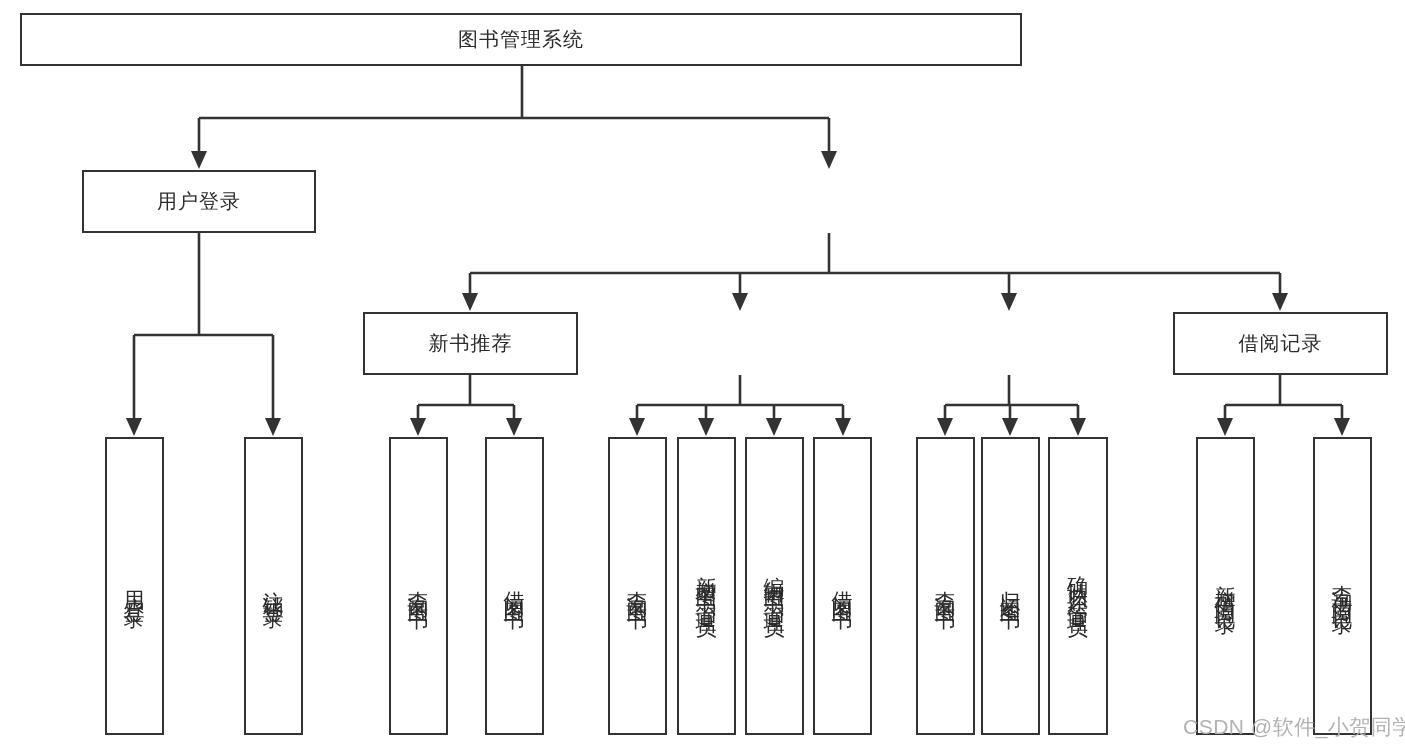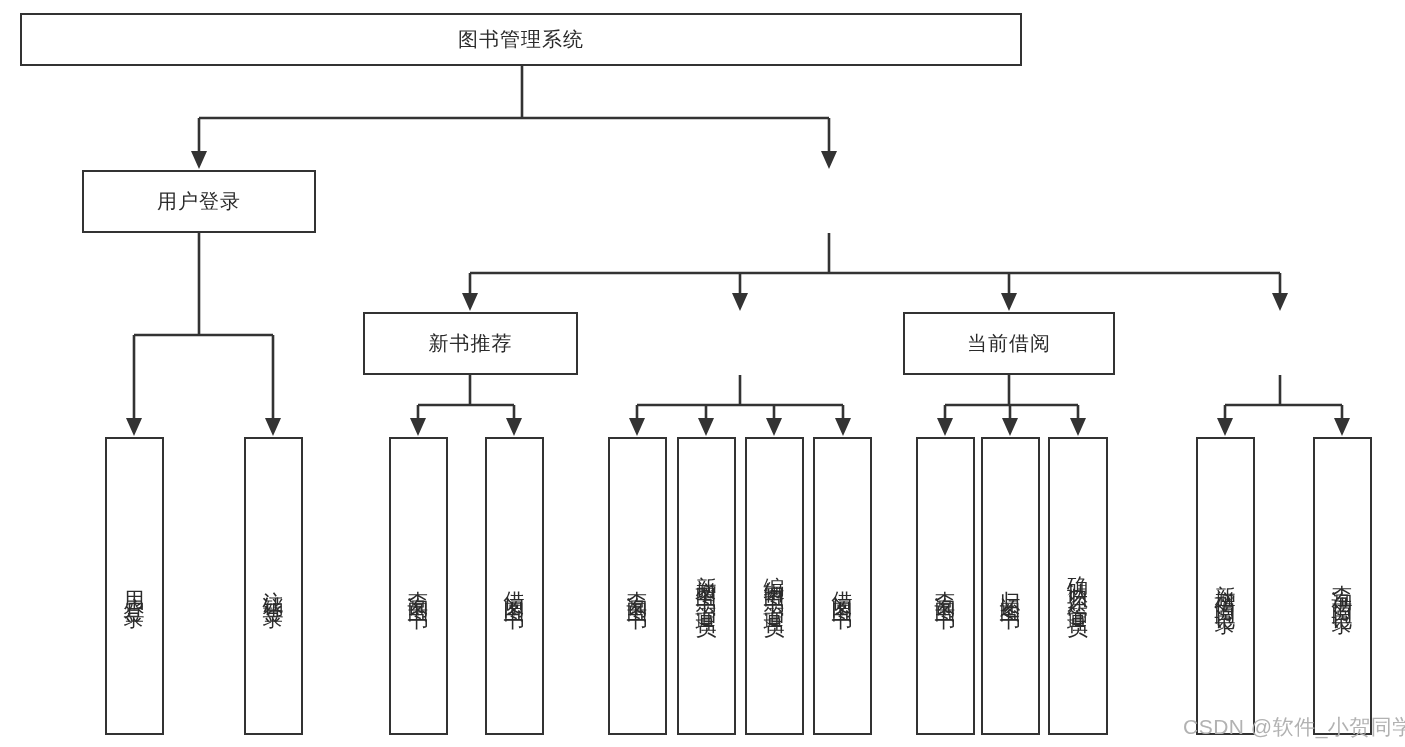--- a/index.html
+++ b/index.html
@@ -89,21 +89,21 @@
       M1070 418 H1086 L1078 436 Z
       M1217 418 H1233 L1225 436 Z
       M1334 418 H1350 L1342 436 Z"></path>
   </svg>
 
   <div class="node" style="left:20px;top:13px;width:1002px;height:53px">图书管理系统</div>
 
   <div class="node" style="left:82px;top:170px;width:234px;height:63px">用户登录</div>
 
   <div class="node" style="left:363px;top:312px;width:215px;height:63px">新书推荐</div>
-  <div class="node" style="left:903px;top:312px;width:212px;height:63px">当前借阅</div>
+  <div class="node" style="left:1173px;top:312px;width:215px;height:63px">借阅记录</div>
 
   <div class="node vnode" style="left:105px;top:437px;width:59px;height:298px">用户登录</div>
   <div class="node vnode" style="left:244px;top:437px;width:59px;height:298px">注销登录</div>
 
   <div class="node vnode" style="left:389px;top:437px;width:59px;height:298px">查询图书</div>
   <div class="node vnode" style="left:485px;top:437px;width:59px;height:298px">借阅图书</div>
 
   <div class="node vnode" style="left:608px;top:437px;width:59px;height:298px">查询图书</div>
   <div class="node vnode" style="left:677px;top:437px;width:59px;height:298px">新增图书（管理员）</div>
   <div class="node vnode" style="left:745px;top:437px;width:59px;height:298px">编辑图书（管理员）</div>

